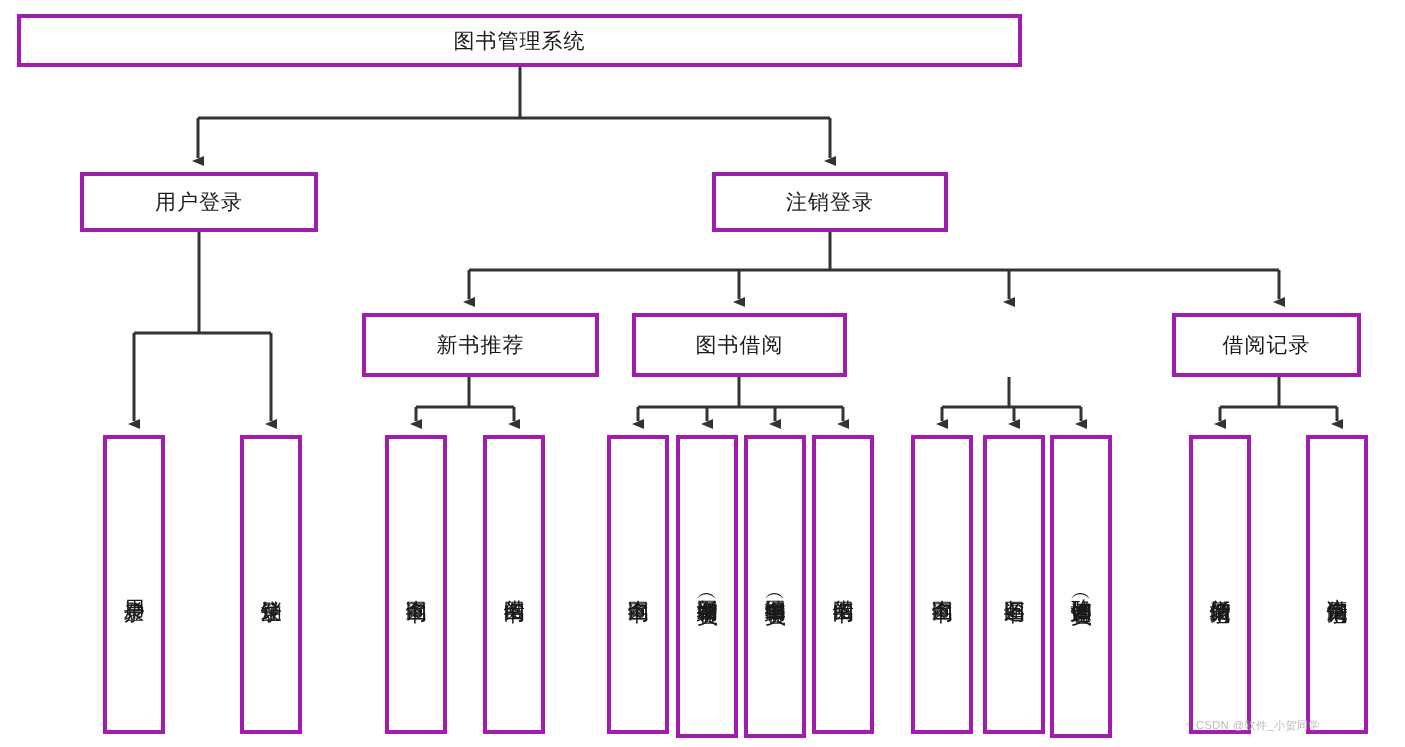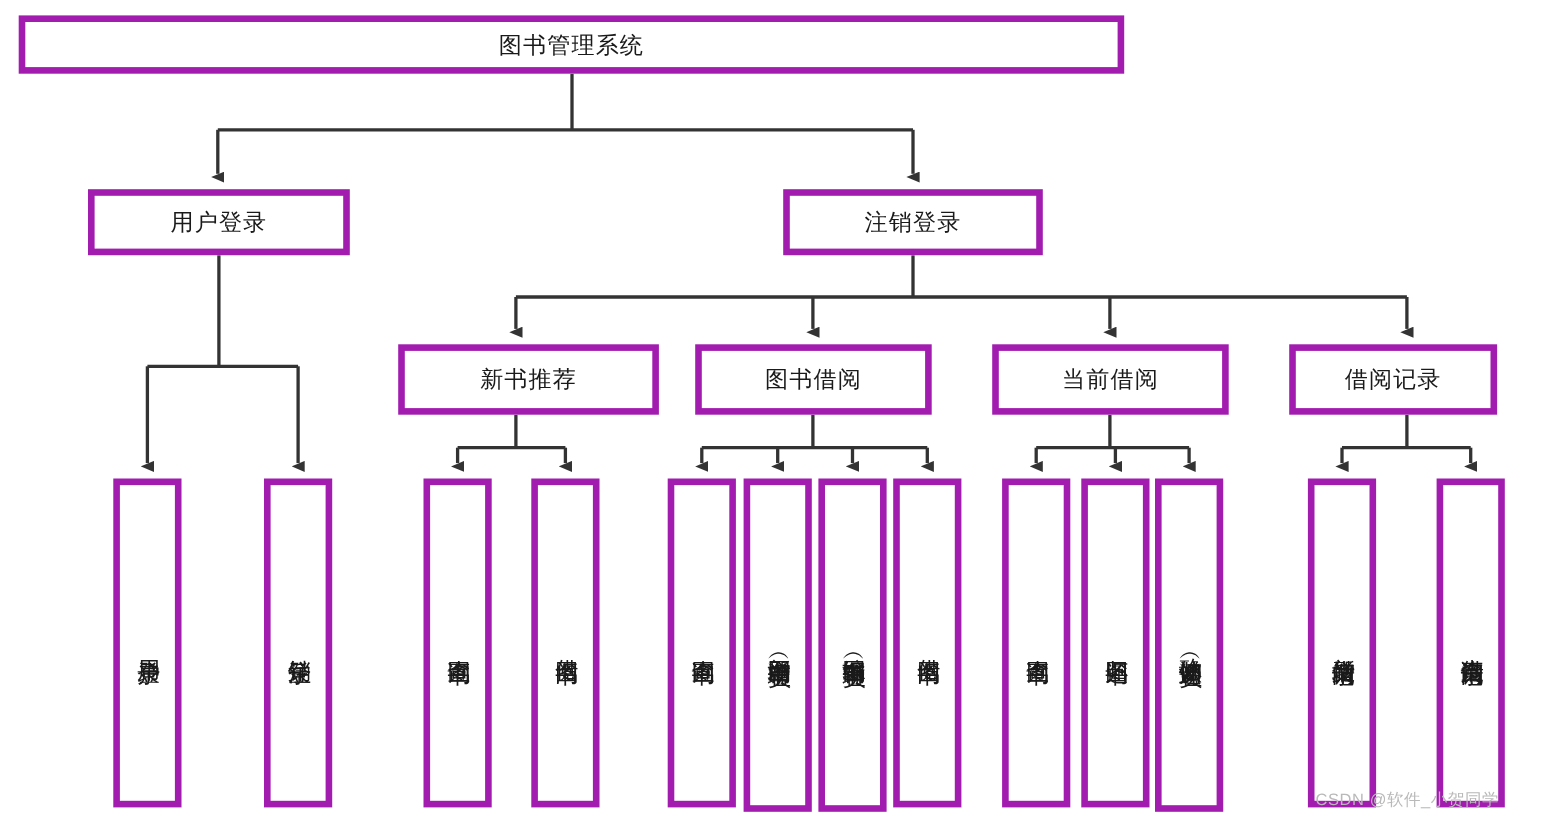--- a/index.html
+++ b/index.html
@@ -23,21 +23,21 @@
     left: 0;
     top: 0;
     width: 1405px;
     height: 747px;
     pointer-events: none;
   }
   .node {
     position: absolute;
     box-sizing: border-box;
     background: #ffffff;
-    border: 6px solid #a21caf;
+    border: 4px solid #a21caf;
     display: flex;
     align-items: center;
     justify-content: center;
     color: #1a1a1a;
   }
   .node.horiz {
     font-size: 21px;
     letter-spacing: 1px;
   }
   .node.vert {
@@ -53,21 +53,21 @@
     text-orientation: upright;
     display: block;
     white-space: nowrap;
   }
   .node-label {
     display: block;
     white-space: nowrap;
   }
   .watermark {
     position: absolute;
-    font-size: 15px;
+    font-size: 11px;
     color: #b9b9b9;
     white-space: nowrap;
     letter-spacing: 0.5px;
   }
 </style>
 </head>
 <body>
 
 <div id="canvas">
 
@@ -145,23 +145,20 @@
   <div class="node horiz" id="l1-1" style="left: 712px; top: 172px; width: 236px; height: 60px;">
     <span class="node-label">注销登录</span>
   </div>
 
   <div class="node horiz" id="l2-0" style="left: 362px; top: 313px; width: 237px; height: 64px; font-family: Liberation Mono, monospace;">
     <span class="node-label">新书推荐</span>
   </div>
   <div class="node horiz" id="l2-1" style="left: 632px; top: 313px; width: 215px; height: 64px;">
     <span class="node-label">图书借阅</span>
   </div>
-  <div class="node horiz" id="l2-2" style="left: 902px; top: 313px; width: 215px; height: 64px;">
-    <span class="node-label">当前借阅</span>
-  </div>
   <div class="node horiz" id="l2-3" style="left: 1172px; top: 313px; width: 189px; height: 64px;">
     <span class="node-label">借阅记录</span>
   </div>
 
   <div class="node vert" id="lf-0" style="left: 103px; top: 435px; width: 62px; height: 299px;">
     <span class="vtext">用户登录</span>
   </div>
   <div class="node vert" id="lf-1" style="left: 240px; top: 435px; width: 62px; height: 299px;">
     <span class="vtext">注销登录</span>
   </div>

